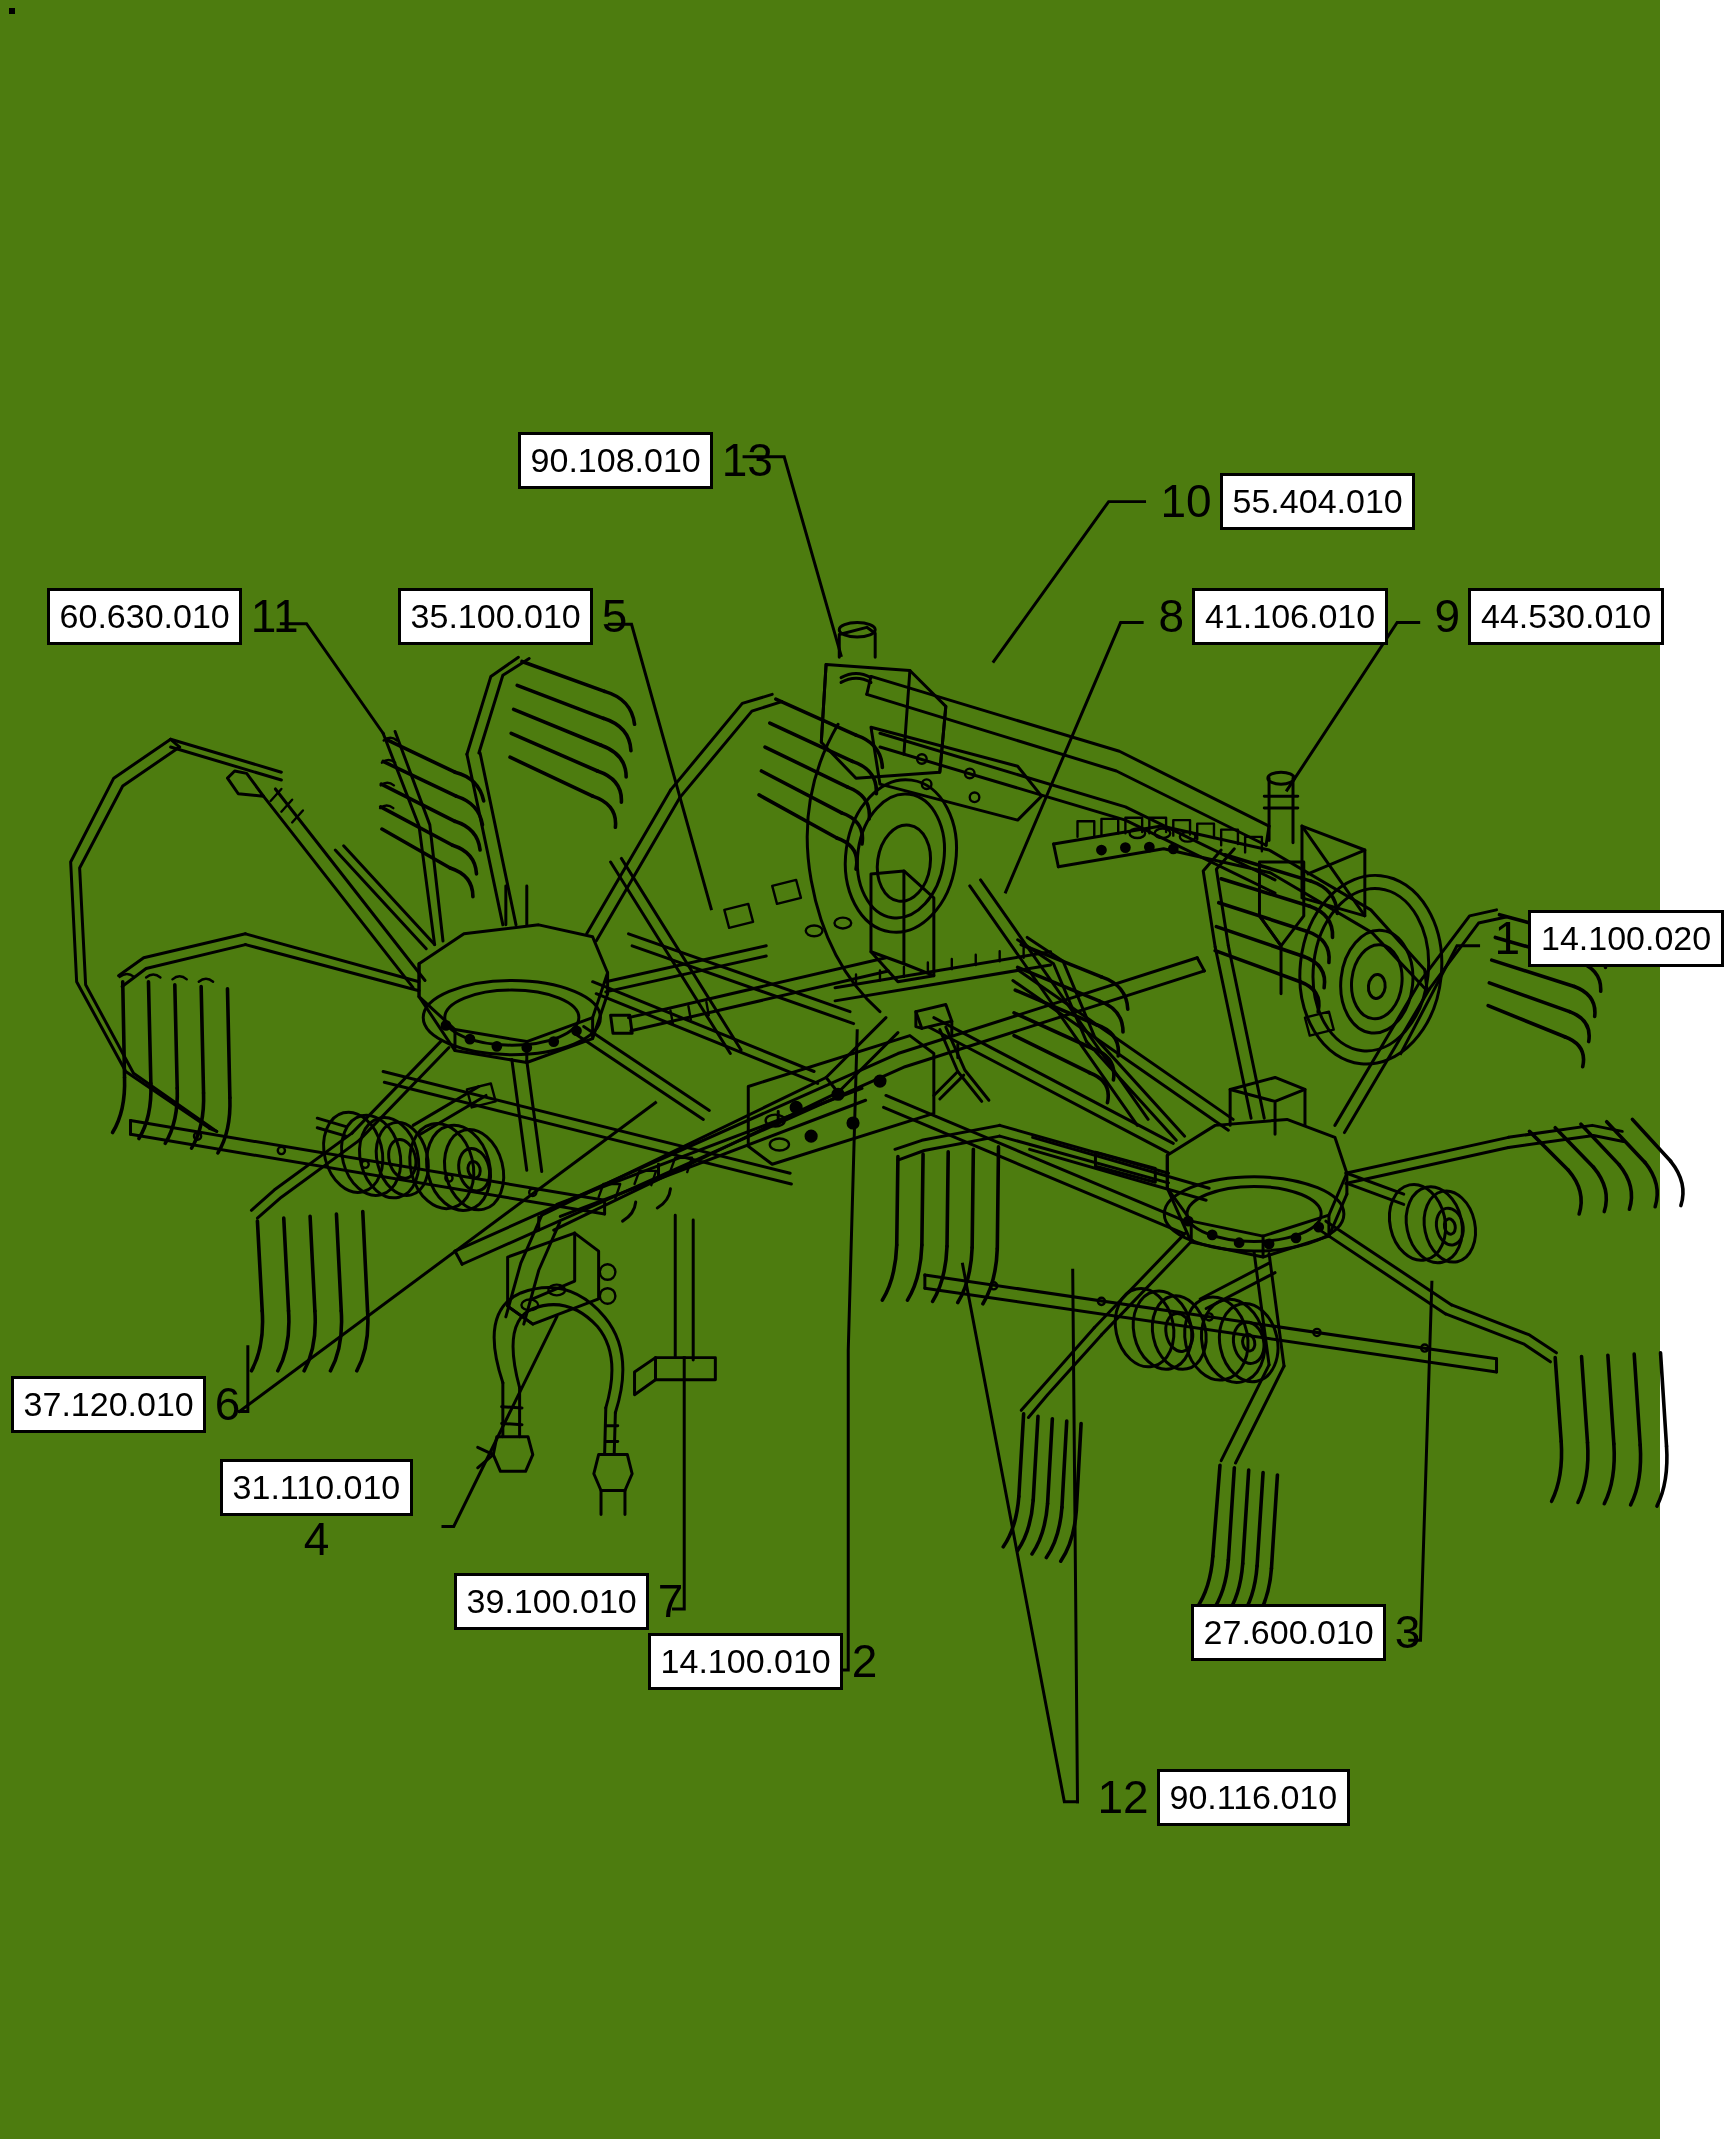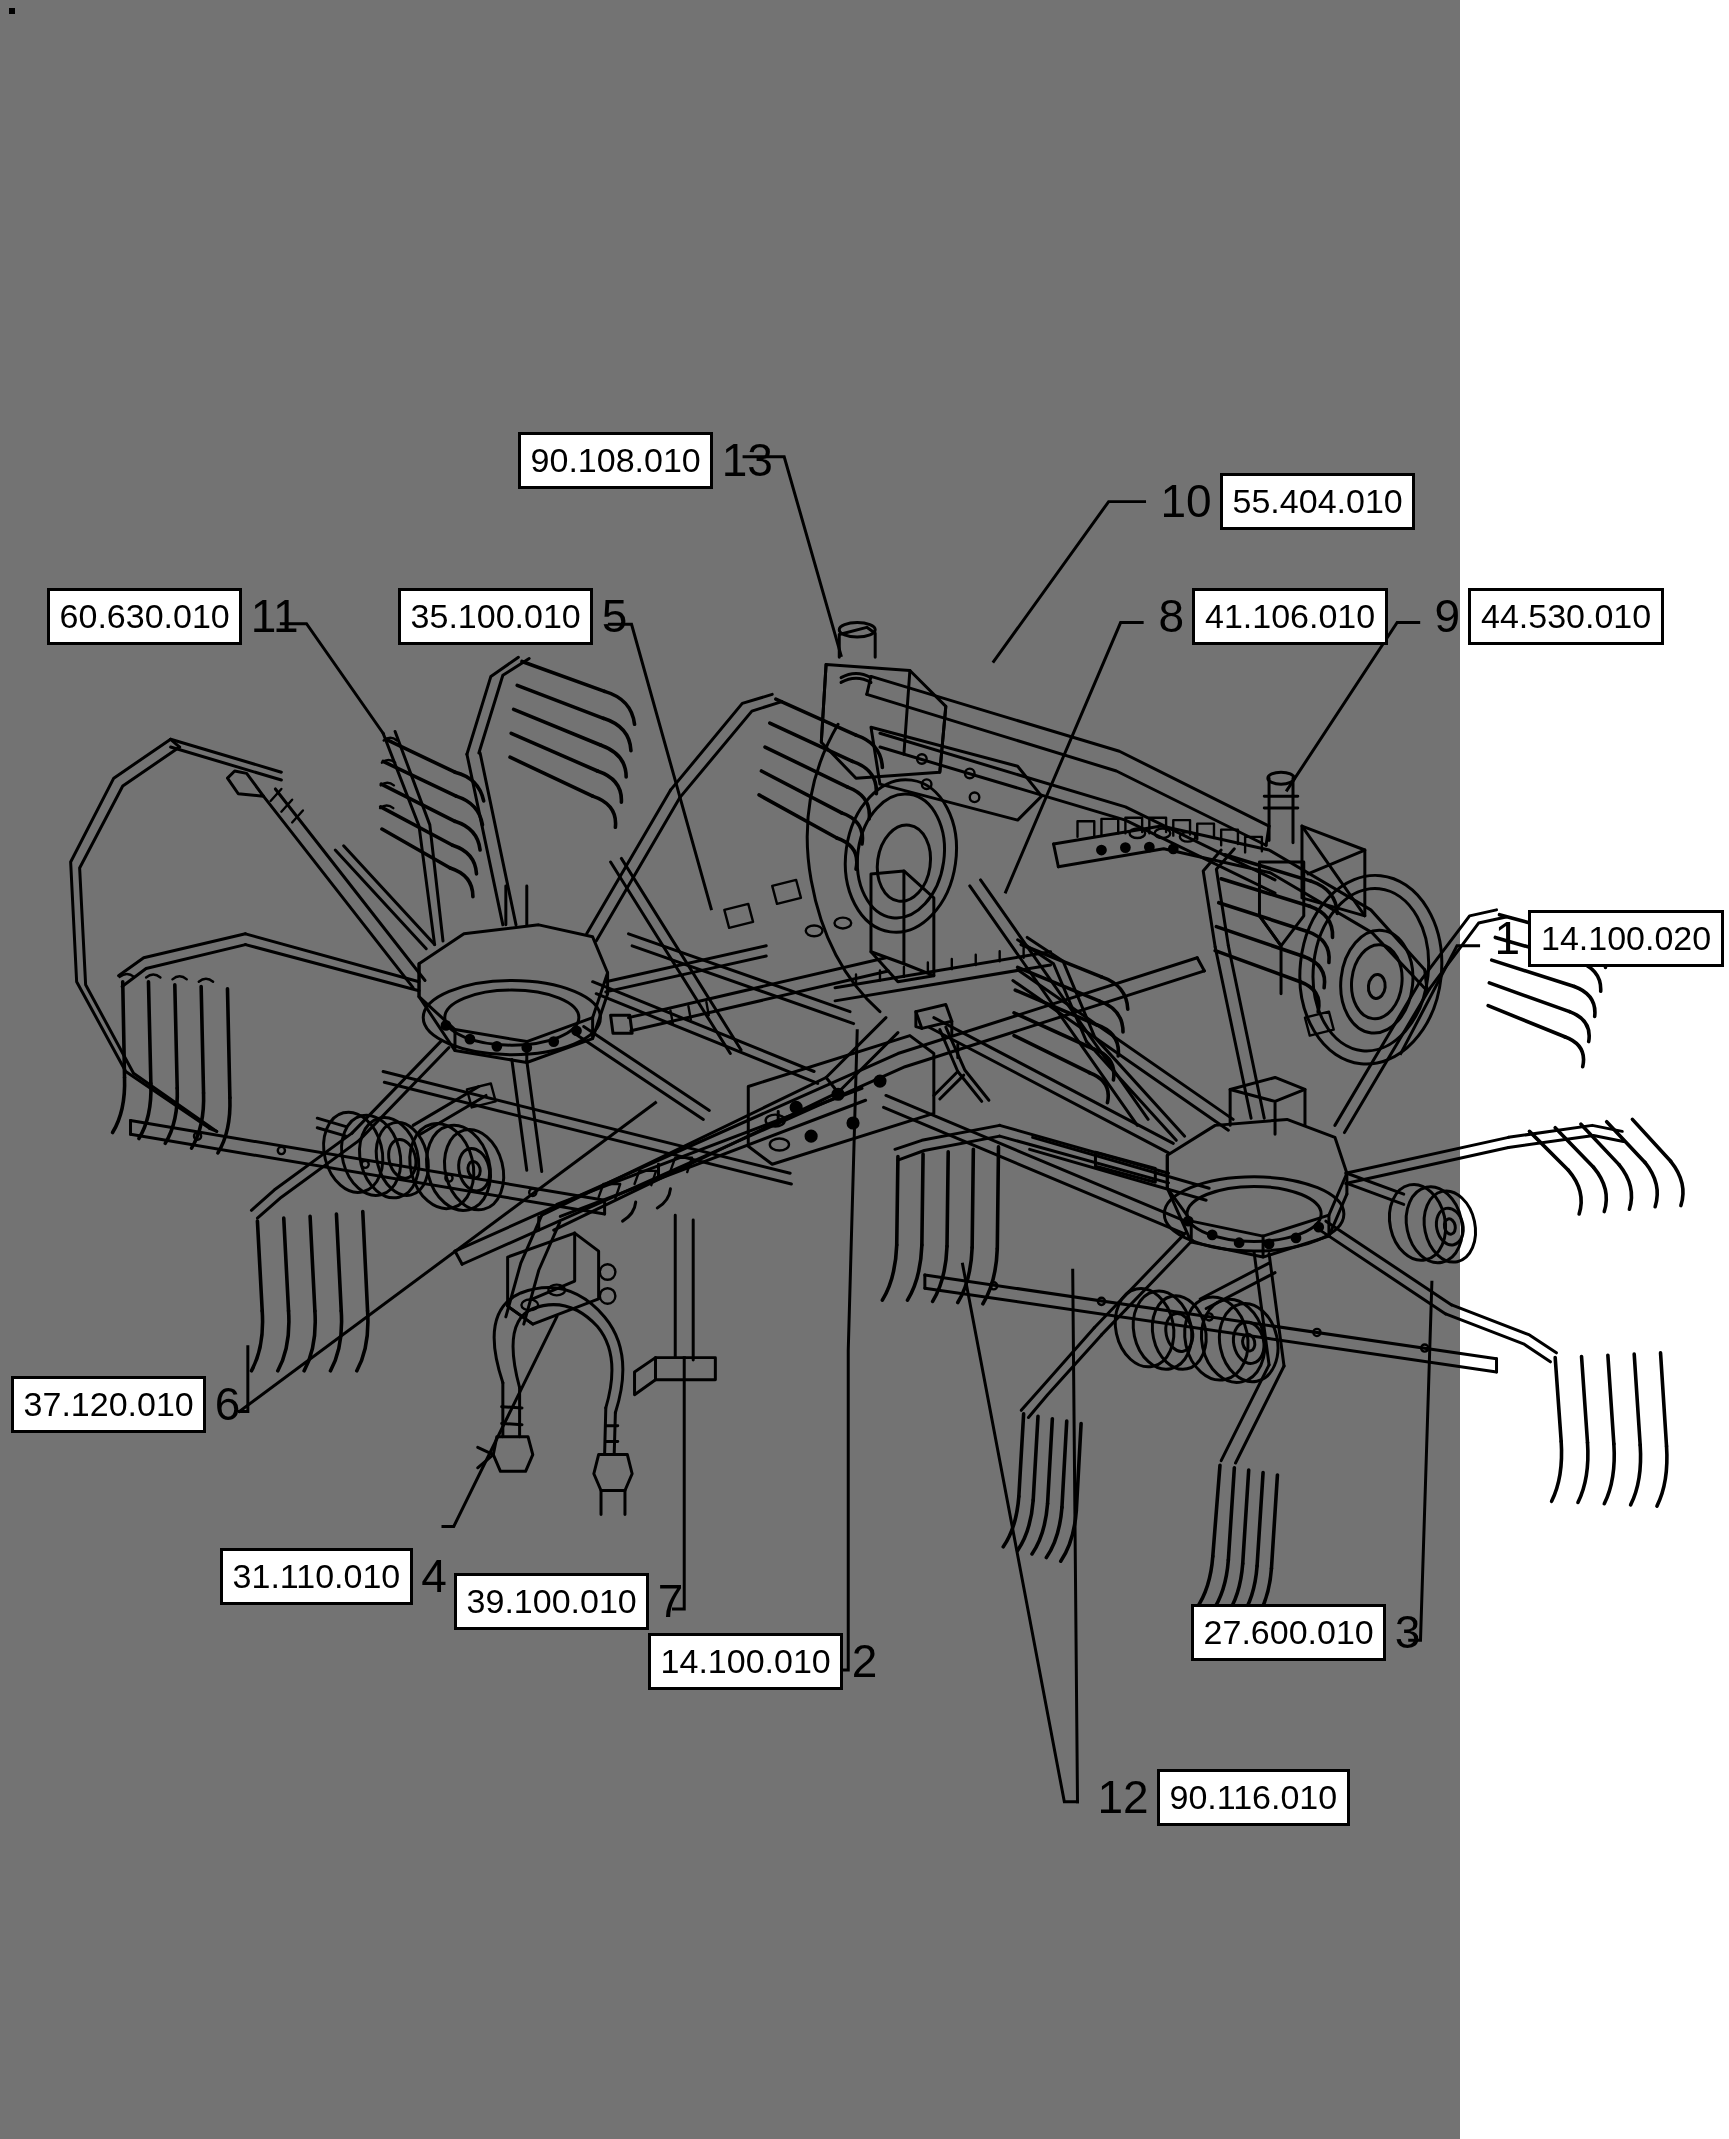--- a/index.html
+++ b/index.html
@@ -1,19 +1,19 @@
 <!DOCTYPE html>
 <html style="font-size:9.6px"><head>
 <meta charset="utf-8">
 <title>Parts Diagram</title>
 <style>
   html,body{margin:0;padding:0;background:#ffffff;}
   body{width:1730px;height:2140px;position:relative;overflow:hidden;
        font-family:"Liberation Sans",sans-serif;color:#000;}
-  #sheet{position:absolute;left:0;top:0;width:1460px;height:2140px;background:#737373;}
+  #sheet{position:absolute;left:0;top:0;width:1660px;height:2140px;background:#4d7c0f;}
   svg{position:absolute;left:0;top:0;width:1730px;height:2140px;display:block;}
   .callout{position:absolute;display:flex;align-items:center;white-space:nowrap;}
   .callout .partbox{border:3px solid #000;background:#fff;
        font-size:34px;line-height:1;padding:7.8px 9.6px 9px 9.6px;letter-spacing:0px;}
   .callout .itemno{font-size:46px;line-height:1;padding:0 8.4px;}
   .c-left .itemno{order:2;}
   .c-left .partbox{order:1;}
   .c-right .itemno{order:1;}
   .c-right .partbox{order:2;}
   .regmark{position:absolute;width:6px;height:6px;background:#000;}
@@ -514,21 +514,21 @@
   <div class="callout c-right" style="left:1486px;top:910px;">
     <span class="itemno">1</span>
     <span class="partbox">14.100.020</span>
   </div>
 
   <div class="callout c-left" style="left:11px;top:1376px;">
     <span class="partbox">37.120.010</span>
     <span class="itemno">6</span>
   </div>
 
-  <div class="callout c-left" style="left:220px;top:1548px;">
+  <div class="callout c-left" style="left:220px;top:1459px;flex-direction:column;">
     <span class="partbox">31.110.010</span>
     <span class="itemno">4</span>
   </div>
 
   <div class="callout c-left" style="left:454px;top:1573px;">
     <span class="partbox">39.100.010</span>
     <span class="itemno">7</span>
   </div>
 
   <div class="callout c-left" style="left:648px;top:1633px;">

